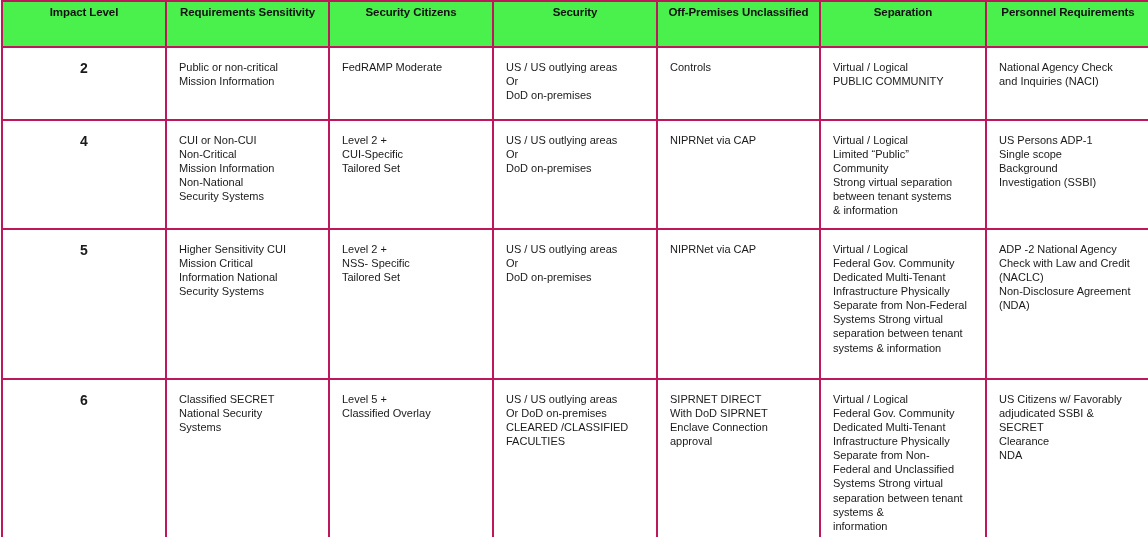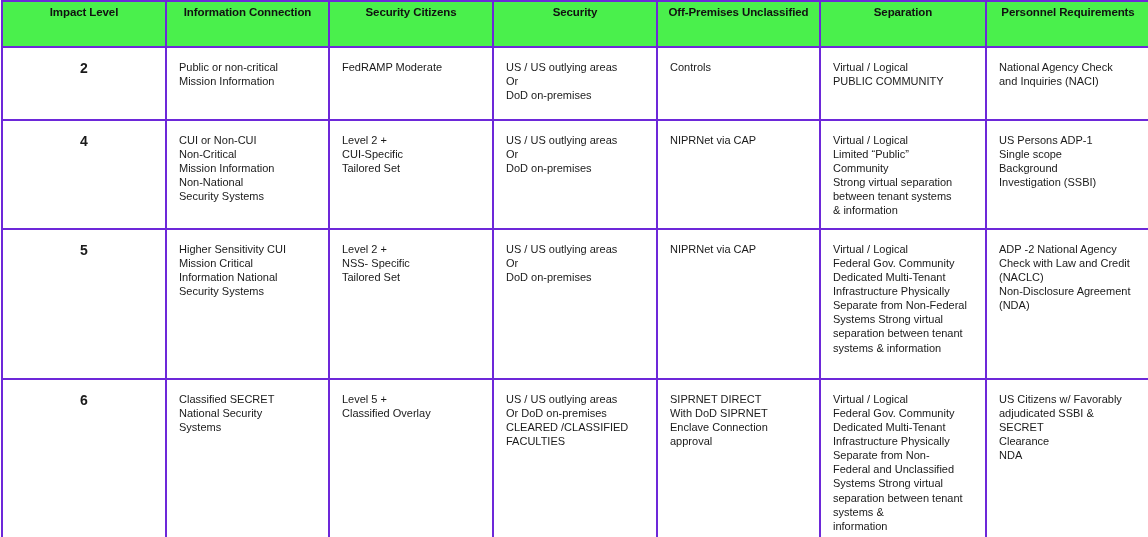--- a/index.html
+++ b/index.html
@@ -25,21 +25,21 @@
   table.impact-table {
     border-collapse: collapse;
     table-layout: fixed;
     width: 1146px;
     margin: 0 1px;
     border: 2px solid #000000;
   }
 
   table.impact-table th,
   table.impact-table td {
-    border: 2px solid #6d28d9;
+    border: 2px solid #be185d;
     vertical-align: top;
     box-sizing: border-box;
   }
 
   thead th {
     background: #4af04c;
     text-align: center;
     vertical-align: middle;
     font-size: 11.5px;
     font-weight: bold;
@@ -92,21 +92,21 @@
         <col class="c2">
         <col class="c3">
         <col class="c4">
         <col class="c5">
         <col class="c6">
         <col class="c7">
     </colgroup>
     <thead>
       <tr>
         <th>Impact Level</th>
-        <th>Information Connection</th>
+        <th>Requirements Sensitivity</th>
         <th>Security Citizens</th>
         <th>Security</th>
         <th>Off-Premises Unclassified</th>
         <th>Separation</th>
         <th>Personnel Requirements</th>
       </tr>
     </thead>
     <tbody>
       <tr class="row-2">
         <td class="level-cell">2</td>

